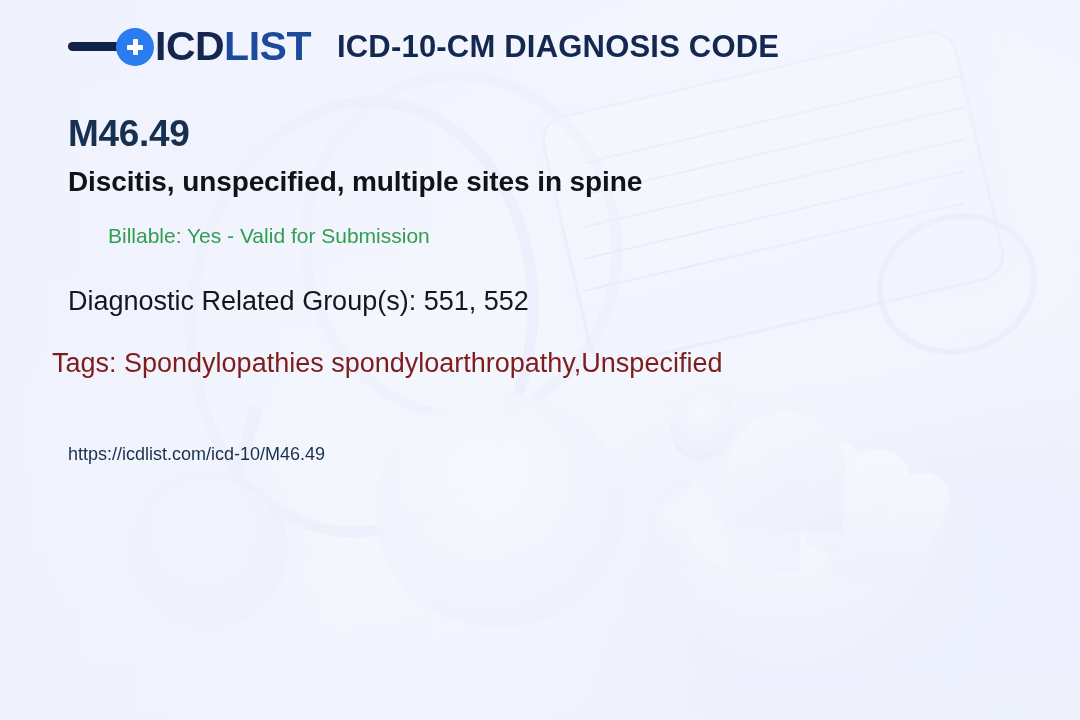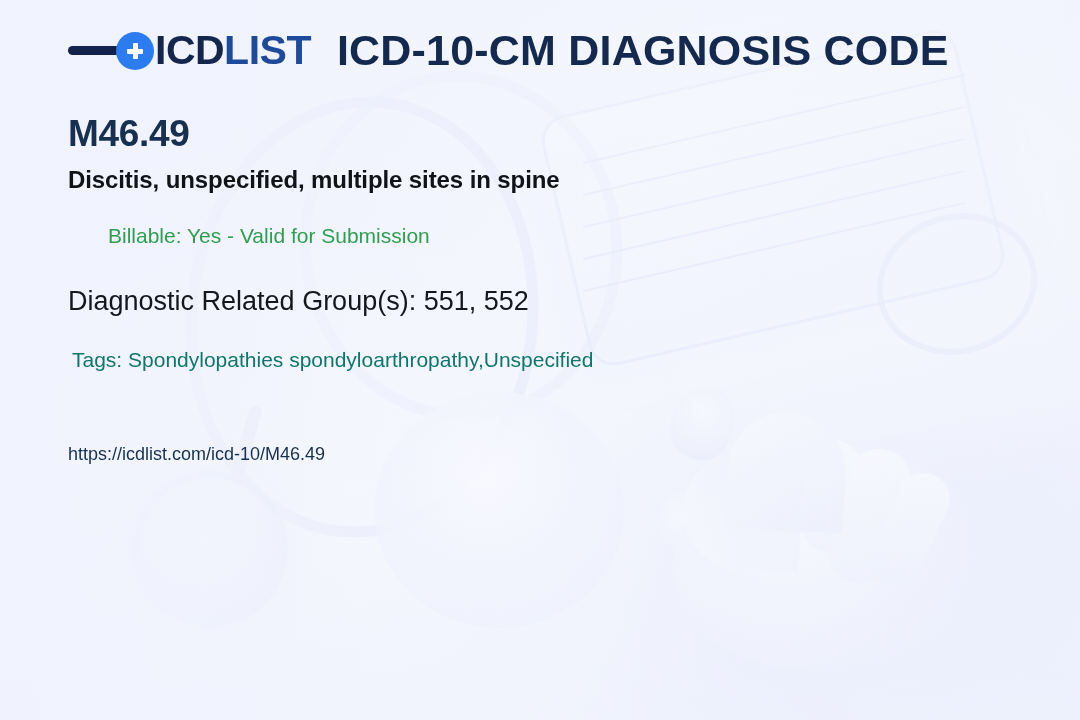--- a/index.html
+++ b/index.html
@@ -258,42 +258,42 @@
     font-size: 41px;
     font-weight: 700;
     letter-spacing: -0.5px;
     line-height: 1;
     white-space: nowrap;
   }
   .logo-word .icd { color: #14254e; }
   .logo-word .list { color: #1e4a9c; }
 
   .header-title {
-    font-size: 43px;
+    font-size: 31px;
     font-weight: 700;
     color: #14294f;
     letter-spacing: 0.2px;
     white-space: nowrap;
   }
 
   
   .code {
     position: absolute;
     left: 24px;
     top: 113px;
     font-size: 37px;
     font-weight: 700;
     color: #17304f;
     letter-spacing: -0.3px;
   }
   .description {
     position: absolute;
     left: 24px;
     top: 166px;
-    font-size: 24px;
+    font-size: 28px;
     font-weight: 700;
     color: #111317;
     letter-spacing: -0.1px;
   }
   .billable {
     position: absolute;
     left: 24px;
     top: 224px;
     font-size: 21px;
     font-weight: 400;
@@ -303,25 +303,25 @@
   .drg {
     position: absolute;
     left: 24px;
     top: 286px;
     font-size: 27px;
     font-weight: 400;
     color: #14171c;
   }
   .tags {
     position: absolute;
-    left: 28px;
+    left: 8px;
     top: 348px;
-    font-size: 21px;
+    font-size: 27px;
     font-weight: 400;
-    color: #0f766e;
+    color: #7f1d1d;
   }
   .url {
     position: absolute;
     left: 24px;
     top: 444px;
     font-size: 18px;
     font-weight: 400;
     color: #17304f;
   }
   .watermark {

